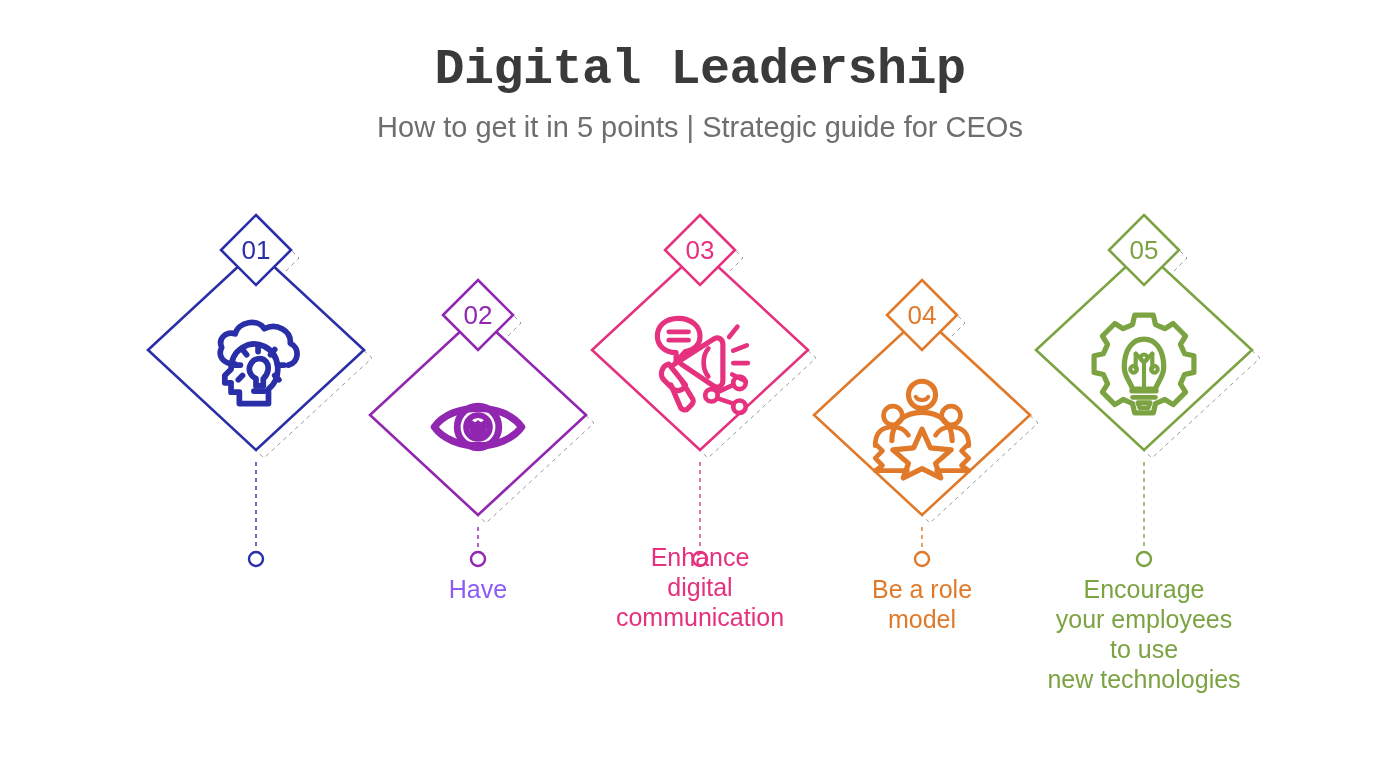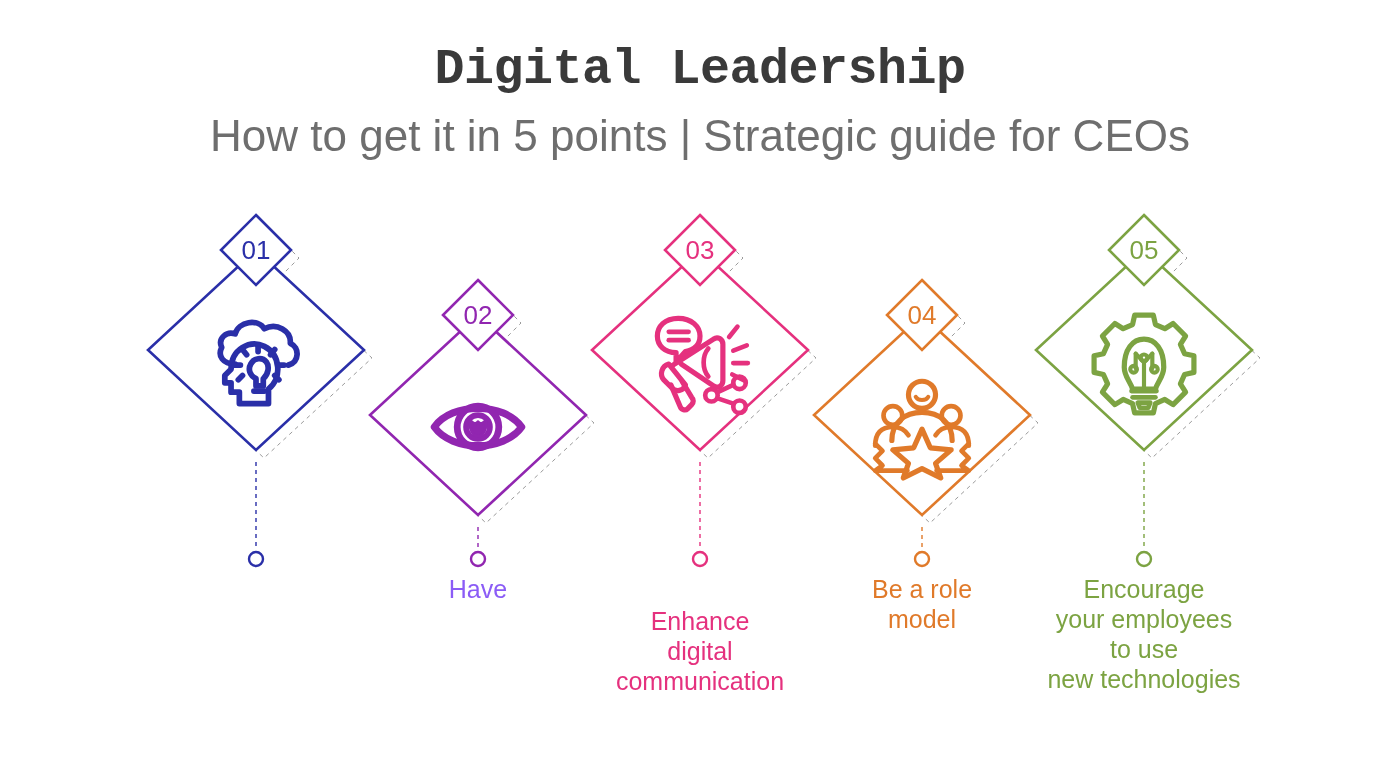--- a/index.html
+++ b/index.html
@@ -36,21 +36,21 @@
     font-size: 50px;
     font-weight: bold;
     color: #3a3a3a;
     letter-spacing: -0.5px;
     line-height: 1.1;
     font-family: Liberation Mono, monospace;
   }
   #page-subtitle {
     margin: 0;
     padding-top: 14px;
-    font-size: 44px;
+    font-size: 29px;
     font-weight: normal;
     color: #6e6e6e;
     line-height: 1.15;
   }
 
   
   #diagram {
     position: absolute;
     top: 0;
     left: 0;
@@ -250,16 +250,16 @@
 
       <line x1="1144" y1="462" x2="1144" y2="549" style="stroke:#7ca342;stroke-width:1.4;stroke-dasharray:4 4"></line>
 
       <circle cx="1144" cy="559" r="7" style="fill:#ffffff;stroke:#7ca342;stroke-width:2.4"></circle>
     </g>
       </svg>
     </div>
 
 <div class="step-caption" style="left: 256px; top: 574px; color: rgb(42, 47, 168);"></div>
     <div class="step-caption" style="left: 478px; top: 574px; color: #8b5cf6;"><div>Have</div></div>
-    <div class="step-caption" style="left: 700px; top: 606px; color: rgb(229, 49, 126);"><div>Enhance</div><div>digital</div><div>communication</div></div>
+    <div class="step-caption" style="left: 700px; top: 542px; color: rgb(229, 49, 126);"><div>Enhance</div><div>digital</div><div>communication</div></div>
     <div class="step-caption" style="left: 922px; top: 574px; color: rgb(224, 122, 42);"><div>Be a role</div><div>model</div></div>
     <div class="step-caption" style="left: 1144px; top: 574px; color: rgb(124, 163, 66);"><div>Encourage</div><div>your employees</div><div>to use</div><div>new technologies</div></div>
   </div>
 
 </body></html>

